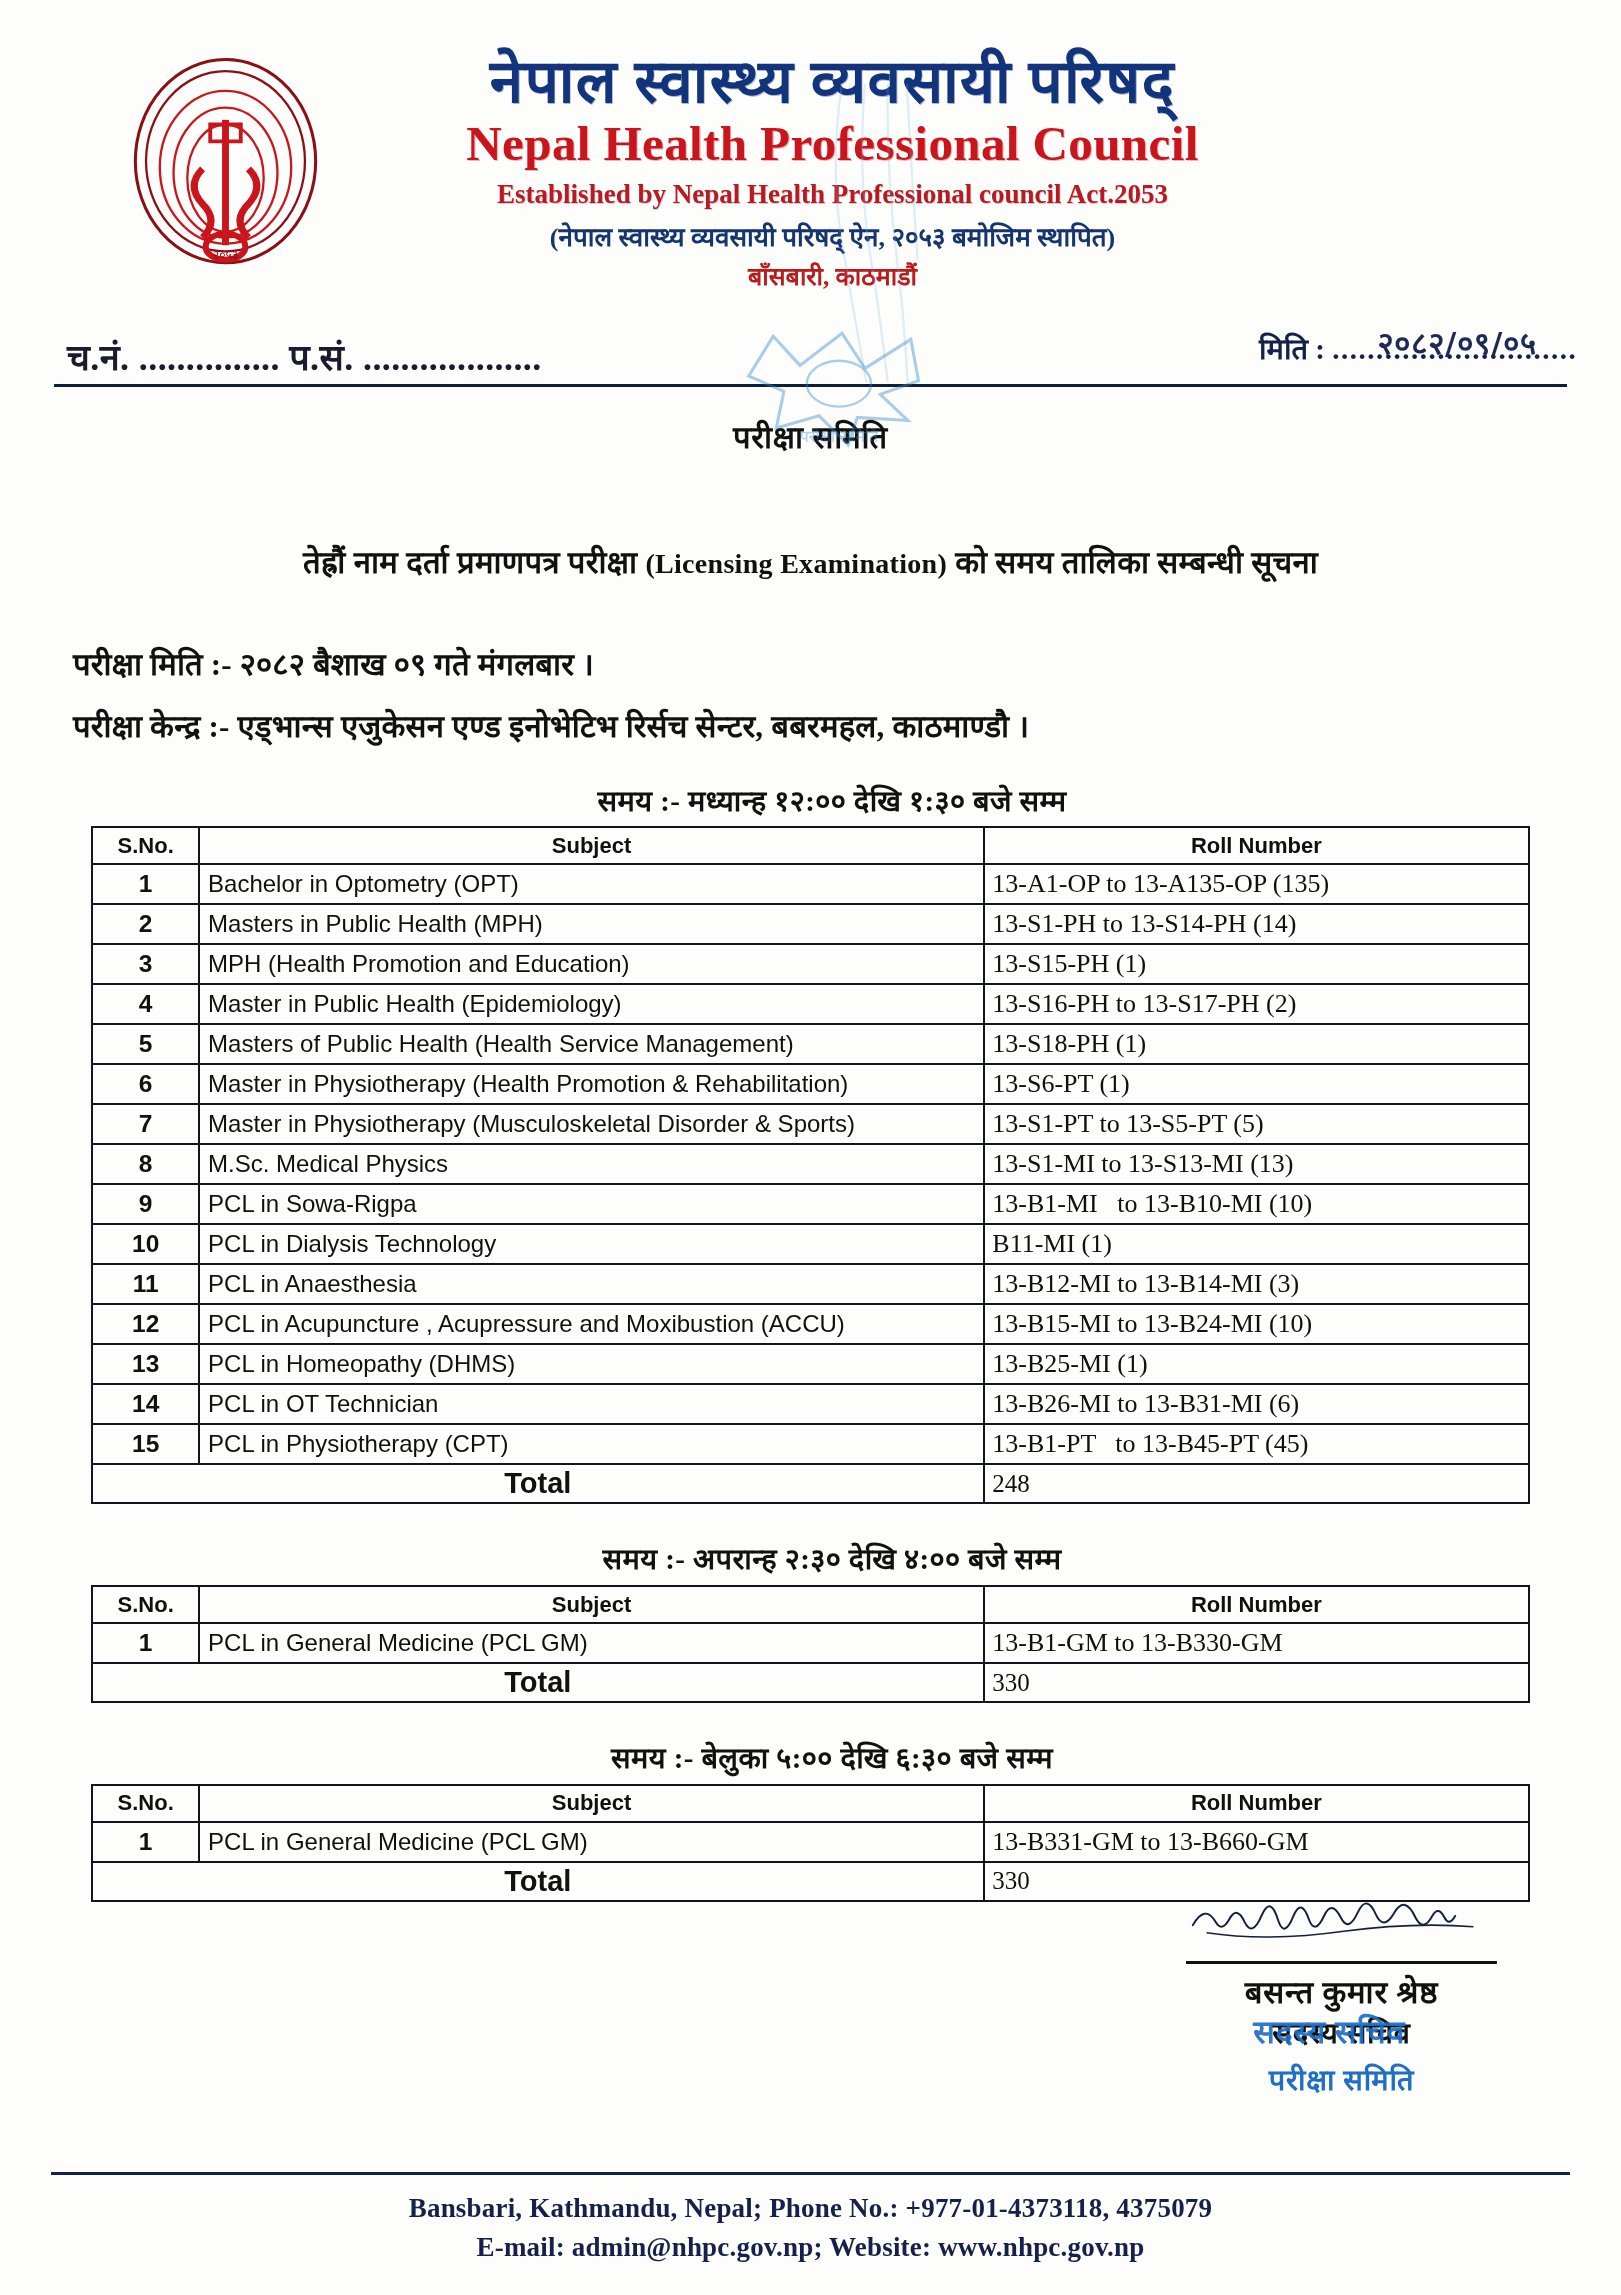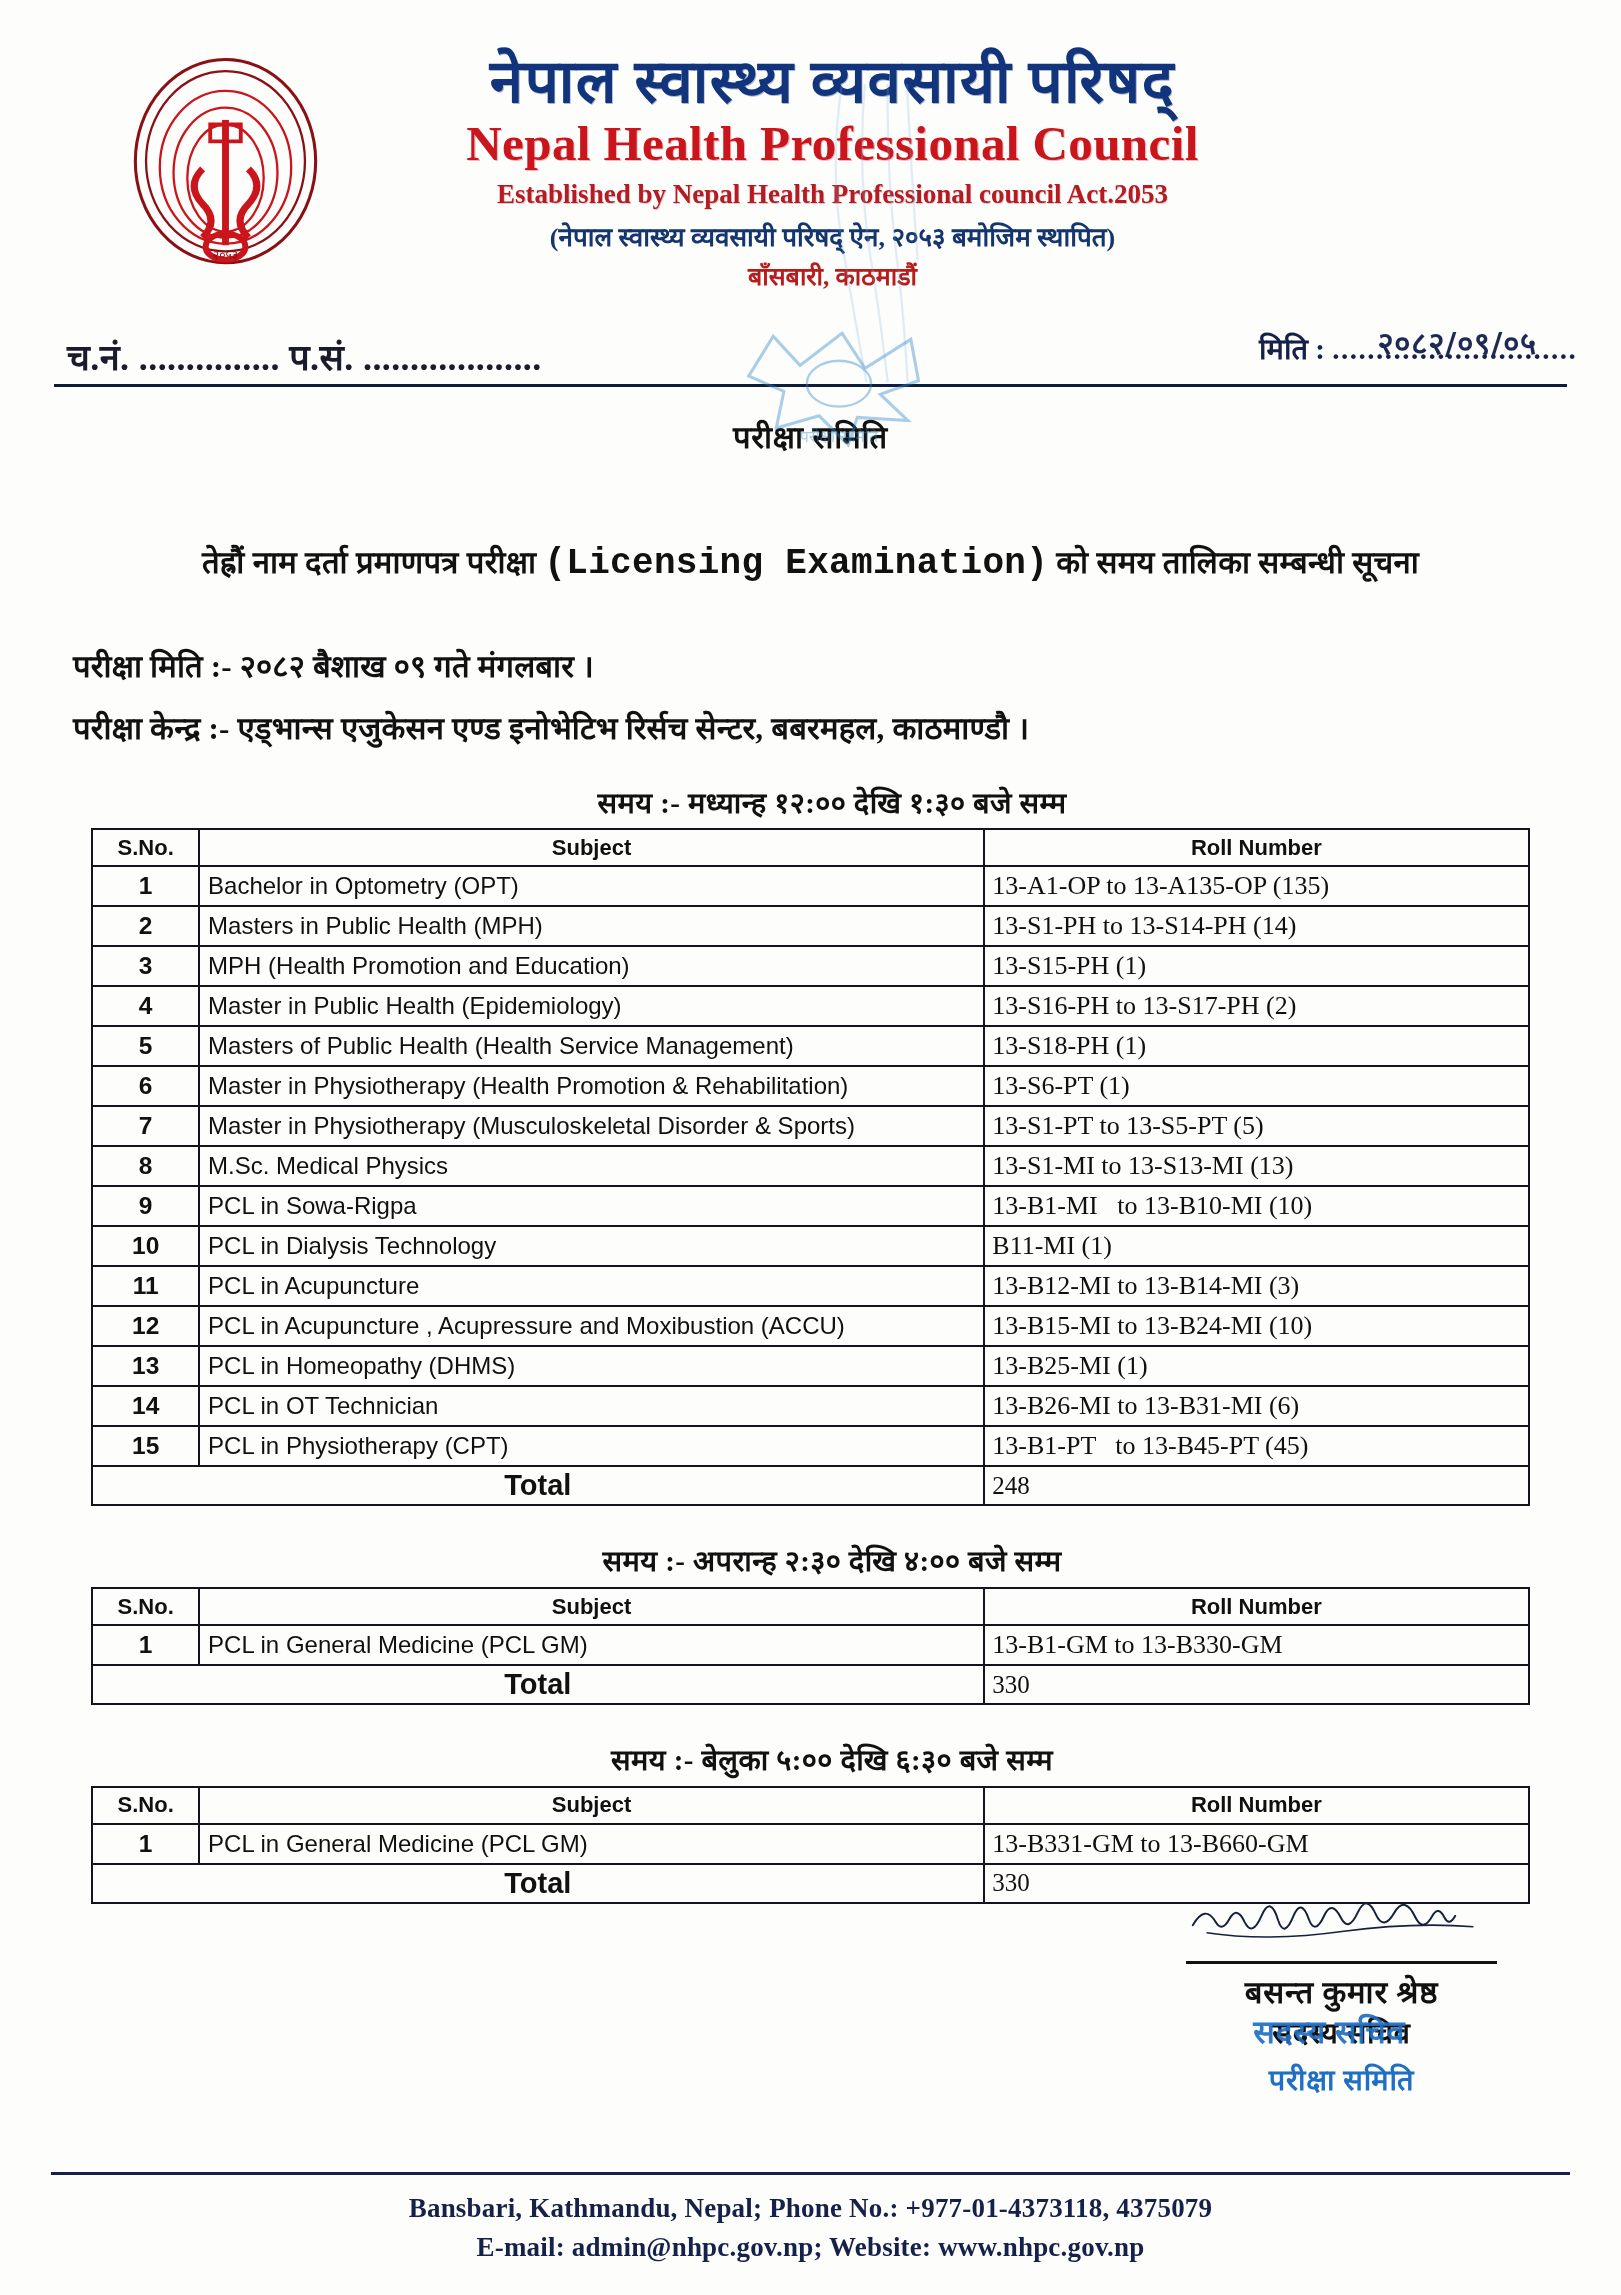--- a/index.html
+++ b/index.html
@@ -161,21 +161,21 @@
 
   
   .notice-title {
     text-align: center;
     font-size: 31px;
     font-weight: 600;
     color: #111;
     margin-top: 83px;
     letter-spacing: 0.3px;
   }
-  .notice-title .en { font-family: Liberation Mono, monospace; font-weight:700; font-size:36px; }
+  .notice-title .en { font-family: Liberation Serif, serif; font-weight:700; font-size:28px; }
 
   .infoline {
     font-size: 31px;
     font-weight: 600;
     color: #111;
     margin-left: 73px;
     margin-top: 20px;
     letter-spacing: 0.2px;
   }
   .infoline.first { margin-top: 60px; }
@@ -446,21 +446,21 @@
           <td class="c-sub">PCL in Sowa-Rigpa</td>
           <td class="c-roll">13-B1-MI   to 13-B10-MI (10)</td>
         </tr>
       <tr>
           <td class="c-sn">10</td>
           <td class="c-sub">PCL in Dialysis Technology</td>
           <td class="c-roll">B11-MI (1)</td>
         </tr>
       <tr>
           <td class="c-sn">11</td>
-          <td class="c-sub">PCL in Acupuncture</td>
+          <td class="c-sub">PCL in Anaesthesia</td>
           <td class="c-roll">13-B12-MI to 13-B14-MI (3)</td>
         </tr>
       <tr>
           <td class="c-sn">12</td>
           <td class="c-sub">PCL in Acupuncture , Acupressure and Moxibustion (ACCU)</td>
           <td class="c-roll">13-B15-MI to 13-B24-MI (10)</td>
         </tr>
       <tr>
           <td class="c-sn">13</td>
           <td class="c-sub">PCL in Homeopathy (DHMS)</td>

